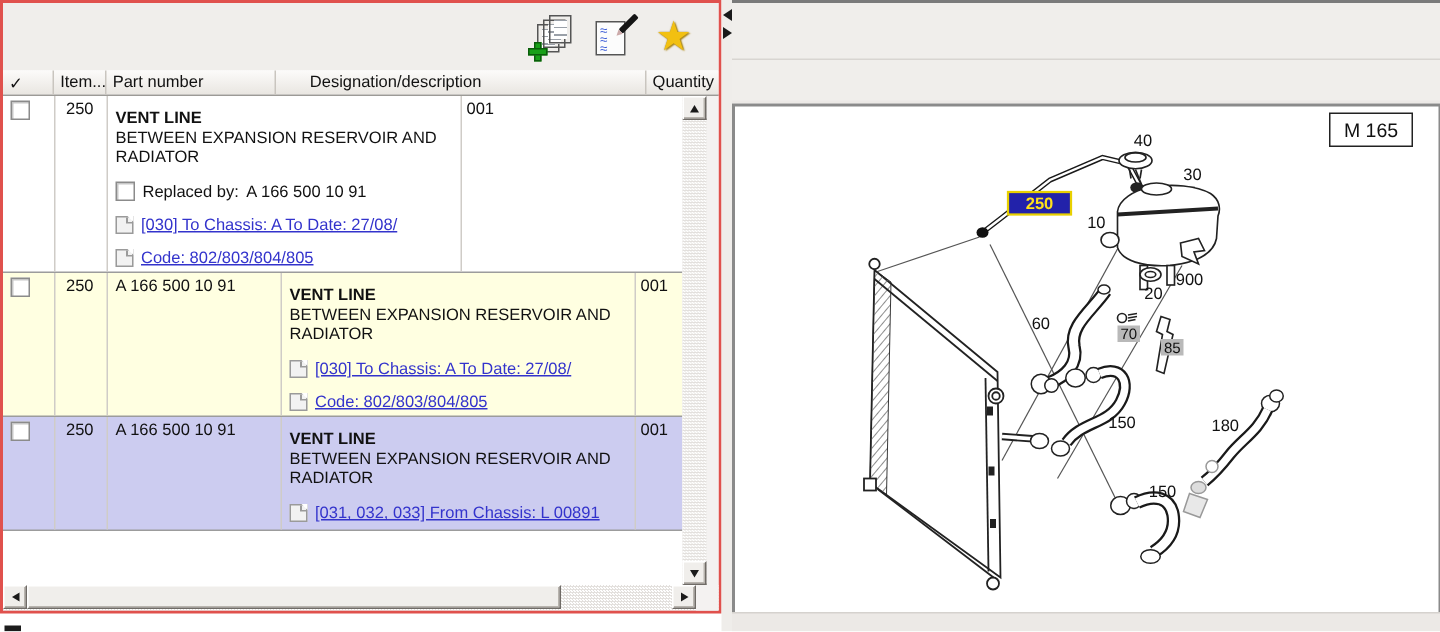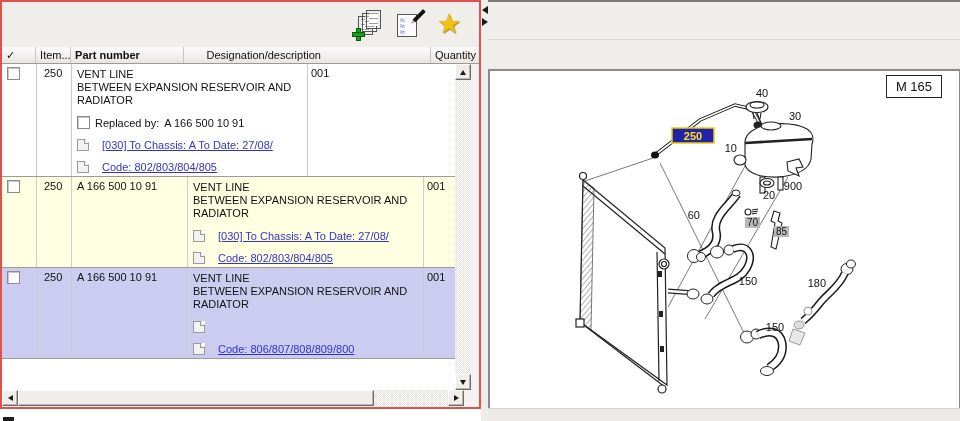--- a/index.html
+++ b/index.html
@@ -27,38 +27,38 @@
   .notes .sq{position:absolute;left:5px;color:#3b5bd6;font-size:9px;line-height:6px;letter-spacing:-1px;}
   .notes .s1{top:7px;} .notes .s2{top:13px;} .notes .s3{top:19px;}
   .notes .pencil{position:absolute;right:0px;top:-1px;width:15px;height:4px;background:#151515;transform:rotate(-45deg);transform-origin:right top;border-radius:1px;}
   .notes .pencil::after{content:"";position:absolute;left:-4px;top:0;border-top:2px solid transparent;border-bottom:2px solid transparent;border-right:4px solid #caa;}
   .star{font-size:27px;line-height:28px;color:#f2c011;text-shadow:0 0 1px #8a6d1d, 1px 1px 1px #b38f1f;}
 
   
   .thead{position:absolute;left:0;top:45px;right:0;height:17px;display:flex;font-size:11px;
          background:linear-gradient(#fcfbfa,#e9e6e1);border-bottom:1px solid #9c9a96;box-sizing:border-box;}
   .th{box-sizing:border-box;border-right:1px solid #c9c5bf;padding:2px 3px 0 4px;white-space:nowrap;overflow:visible;}
-  .w-check{width:35px;} .w-item{width:35px;} .w-part{width:116px;font-weight:bold;} .w-desig{width:236px;margin-left:19px;} .w-qty{flex:1;border-right:none;}
+  .w-check{width:35px;} .w-item{width:35px;} .w-part{width:116px;} .w-desig{width:236px;margin-left:19px;} .w-qty{flex:1;border-right:none;}
 
   
   .tbody{position:absolute;left:0;top:62px;width:453px;bottom:17px;background:#fff;overflow:hidden;}
   .trow{display:flex;border-bottom:1px solid #9c9c9c;font-size:11px;box-sizing:border-box;}
   .row-white{background:#ffffff;min-height:97px;}
   .row-cream{background:#ffffe1;min-height:78px;}
   .row-sel{background:#ccccf0;min-height:76px;}
   .cell{box-sizing:border-box;border-right:1px solid #cfccc7;padding:3px 3px 3px 5px;}
   .c-check{width:35px;} .c-item{width:35px;padding-left:7px;} .c-part{width:116px;}
   .c-desig{width:236px;padding-left:5px;} .c-qty{width:31px;border-right:none;padding-left:3px;}
-  .pname{font-weight:normal;margin-top:1px;}
+  .pname{font-weight:bold;margin-top:6px;}
   .pdesc{margin-top:1px;line-height:13px;width:225px;}
   .replaced{display:flex;align-items:center;gap:5px;margin-top:9px;}
   .rb-label{font-weight:normal;}
   .links-block{margin-top:3px;}
   .links-block.nogap{margin-top:9px;}
-  .linkline{display:flex;align-items:flex-start;gap:13px;margin-top:10px;}
+  .linkline{display:flex;align-items:flex-start;gap:5px;margin-top:10px;}
   a.link{color:#3333cc;text-decoration:underline;cursor:pointer;}
   .checkbox{width:13px;height:13px;background:#fff;border:1px solid #8b8b8b;box-shadow:inset 1px 1px 0 #c7c7c7;display:inline-block;box-sizing:border-box;}
   .doc-icon{width:12px;height:12px;background:#f2f2f2;border:1px solid #9a9a9a;position:relative;display:inline-block;box-sizing:border-box;flex:none;}
   .doc-icon::after{content:"";position:absolute;right:-1px;top:-1px;border-left:4px solid transparent;border-top:4px solid #fff;border-right:0;box-shadow:-1px 1px 0 #9a9a9a;}
 
   
   .gutter{position:absolute;left:453px;top:62px;right:0;bottom:17px;background:#f4f2f1;}
   .vscroll{position:absolute;left:0;top:0;width:16px;bottom:0;background:repeating-conic-gradient(#ffffff 0 25%,#e3e0dd 0 50%) 0 0/2px 2px;}
   .hscroll{position:absolute;left:0;bottom:0;height:17px;right:0;background:repeating-conic-gradient(#ffffff 0 25%,#e3e0dd 0 50%) 0 0/2px 2px;display:flex;align-items:flex-start;}
   .sbtn{width:16px;height:16px;background:#f0eeeb;border:1px solid;border-color:#ffffff #6f6b66 #6f6b66 #ffffff;
@@ -184,24 +184,21 @@
           <span class="checkbox"></span>
         </div>
         <div class="cell c-item">250</div>
         <div class="cell c-part">A 166 500 10 91</div>
         <div class="cell c-desig">
           <div class="pname">VENT LINE</div>
           <div class="pdesc">BETWEEN EXPANSION RESERVOIR AND RADIATOR</div>
           <div class="links-block nogap">
             <div class="linkline">
               <span class="doc-icon"></span>
-            </div>
-            <div class="linkline">
-              <span class="doc-icon"></span>
-              <a class="link">Code: 806/807/808/809/800</a>
+              <a class="link">[031, 032, 033] From Chassis: L 00891</a>
             </div>
           </div>
         </div>
         <div class="cell c-qty">001</div>
       </div>
 
     </div>
 
     <div class="gutter">
       <div class="vscroll">

